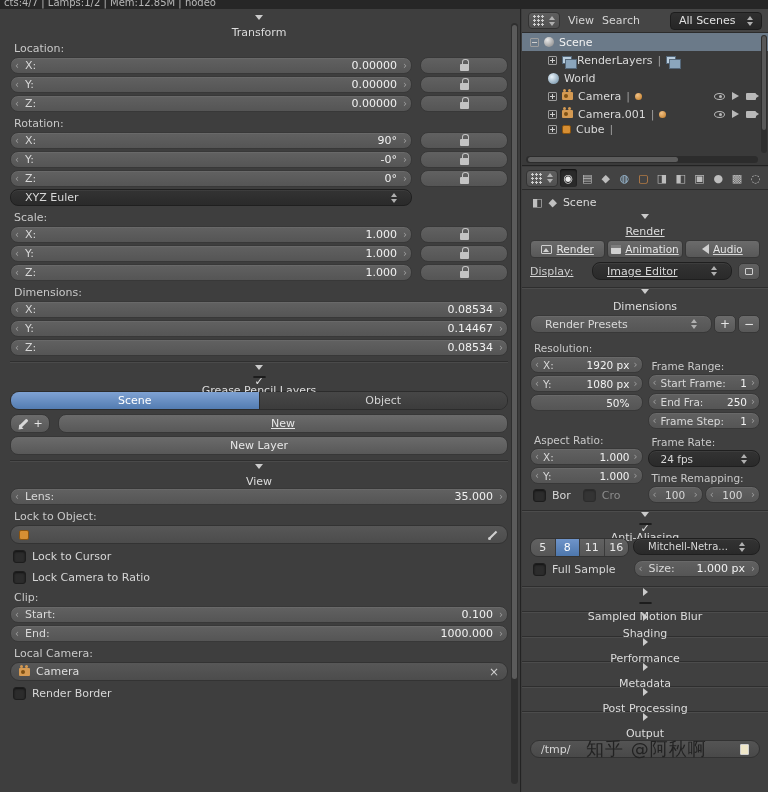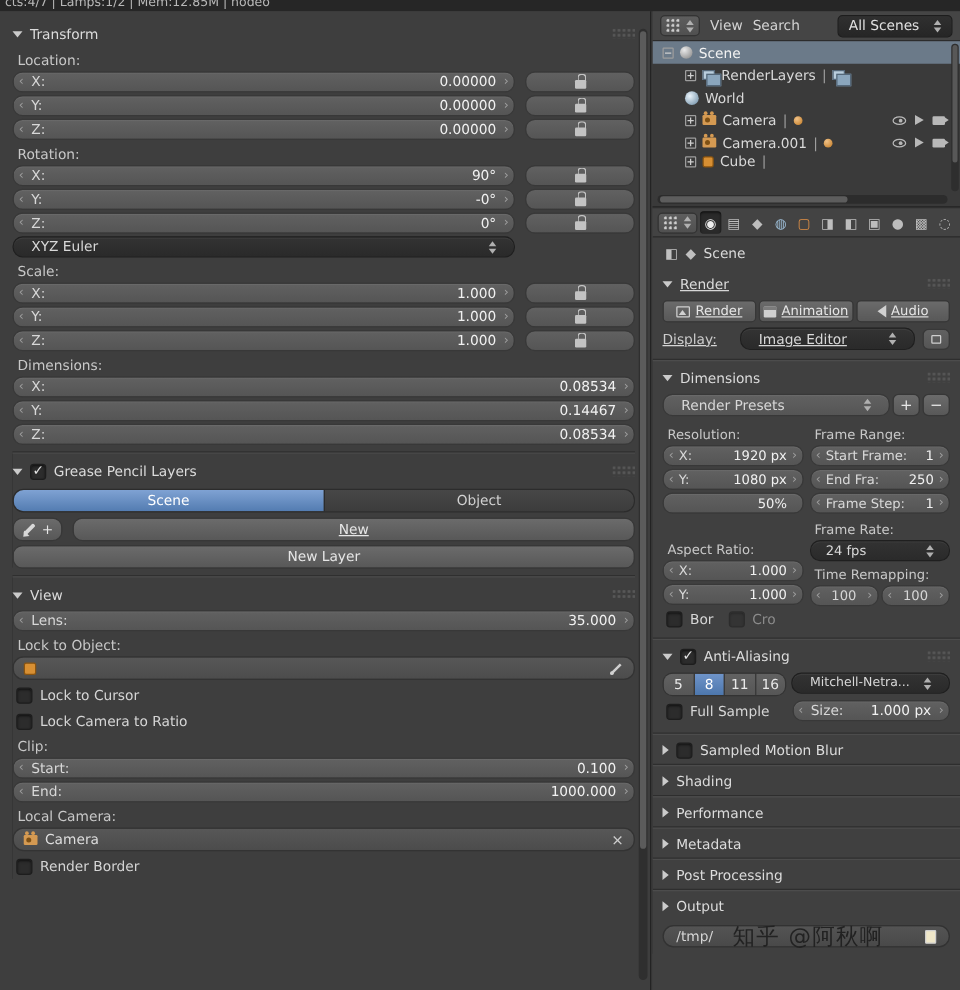--- a/index.html
+++ b/index.html
@@ -9,21 +9,21 @@
   
   #topbar { position:absolute; left:0; top:0; width:768px; height:9px; background:#262626; overflow:hidden; }
   #topbar span { display:block; font-size:10px; line-height:11px; margin-top:-3px; margin-left:4px; color:#b8b8b8; white-space:nowrap; }
 
   
   #left-panel { position:absolute; left:0; top:9px; width:521px; bottom:0; background:#3e3e3e; border-right:1px solid #232323; padding:4px 12px 0 10px; overflow:hidden; }
   #outliner   { position:absolute; left:522px; top:9px; width:246px; height:157px; background:#3a3a3a; border-bottom:1px solid #232323; overflow:hidden; }
   #props      { position:absolute; left:522px; top:167px; width:246px; bottom:0; background:#404040; overflow:hidden; }
 
   
-  .phead { display:flex; align-items:center; gap:6px; height:24px; color:#dcdcdc; }
+  .phead { display:flex; align-items:center; gap:6px; height:24px; color:#dcdcdc;flex-direction:column; }
   .tri-down { width:0; height:0; border-left:4px solid transparent; border-right:4px solid transparent; border-top:5px solid #cbcbcb; }
   .tri-right { width:0; height:0; border-top:4px solid transparent; border-bottom:4px solid transparent; border-left:5px solid #cbcbcb; }
   .grip { margin-left:auto; width:18px; height:8px; background-image:radial-gradient(circle at 1.2px 1.2px,#575757 1px,transparent 1.4px); background-size:4px 4px; }
   .plabel { color:#c8c8c8; padding:3px 2px 2px 4px; }
 
   .frow { display:flex; gap:8px; margin-bottom:2px; }
   .nfield { position:relative; flex:1; height:17px; display:flex; align-items:center; padding:0 14px;
             background:linear-gradient(#616161,#555555); border:1px solid #383838; border-radius:8px;
             box-shadow:inset 0 1px 0 rgba(255,255,255,.05); }
   .nfield .fl { color:#d8d8d8; }
@@ -137,21 +137,21 @@
 
   .disprow { display:flex; align-items:center; gap:6px; margin-bottom:2px; }
   .disprow .dlabel { width:56px; color:#cccccc; }
   .sqbtn { width:22px; height:17px; background:linear-gradient(#616161,#555); border:1px solid #383838; border-radius:5px; display:flex; align-items:center; justify-content:center; }
   .sqbtn .mini { width:8px; height:7px; border:1px solid #cfcfcf; border-radius:1px; }
 
   .presetrow { display:flex; gap:2px; margin-bottom:6px; }
   .presetrow .nfield { height:18px; }
   .pm { width:22px; height:18px; flex:none; font-size:12px; border-radius:5px; }
 
-  .dimgrid { display:flex; gap:5px; }
+  .dimgrid { display:flex; gap:5px;align-items:flex-end; }
   .dimcol { flex:1; min-width:0; }
   .dimcol .nfield { height:17px; margin-bottom:2px; padding:0 12px; font-size:10.5px; }
   .dimcol .plabel { font-size:10.5px; }
   .halfrow { display:flex; gap:2px; }
   .halfrow .nfield { flex:1; justify-content:center; }
   .graytext { color:#8b8b8b; }
 
   .aarow { display:flex; gap:4px; margin-bottom:3px; }
   .samples { flex:1; display:flex; border:1px solid #333; border-radius:8px; overflow:hidden; }
   .sample { flex:1; display:flex; align-items:center; justify-content:center; height:17px;

